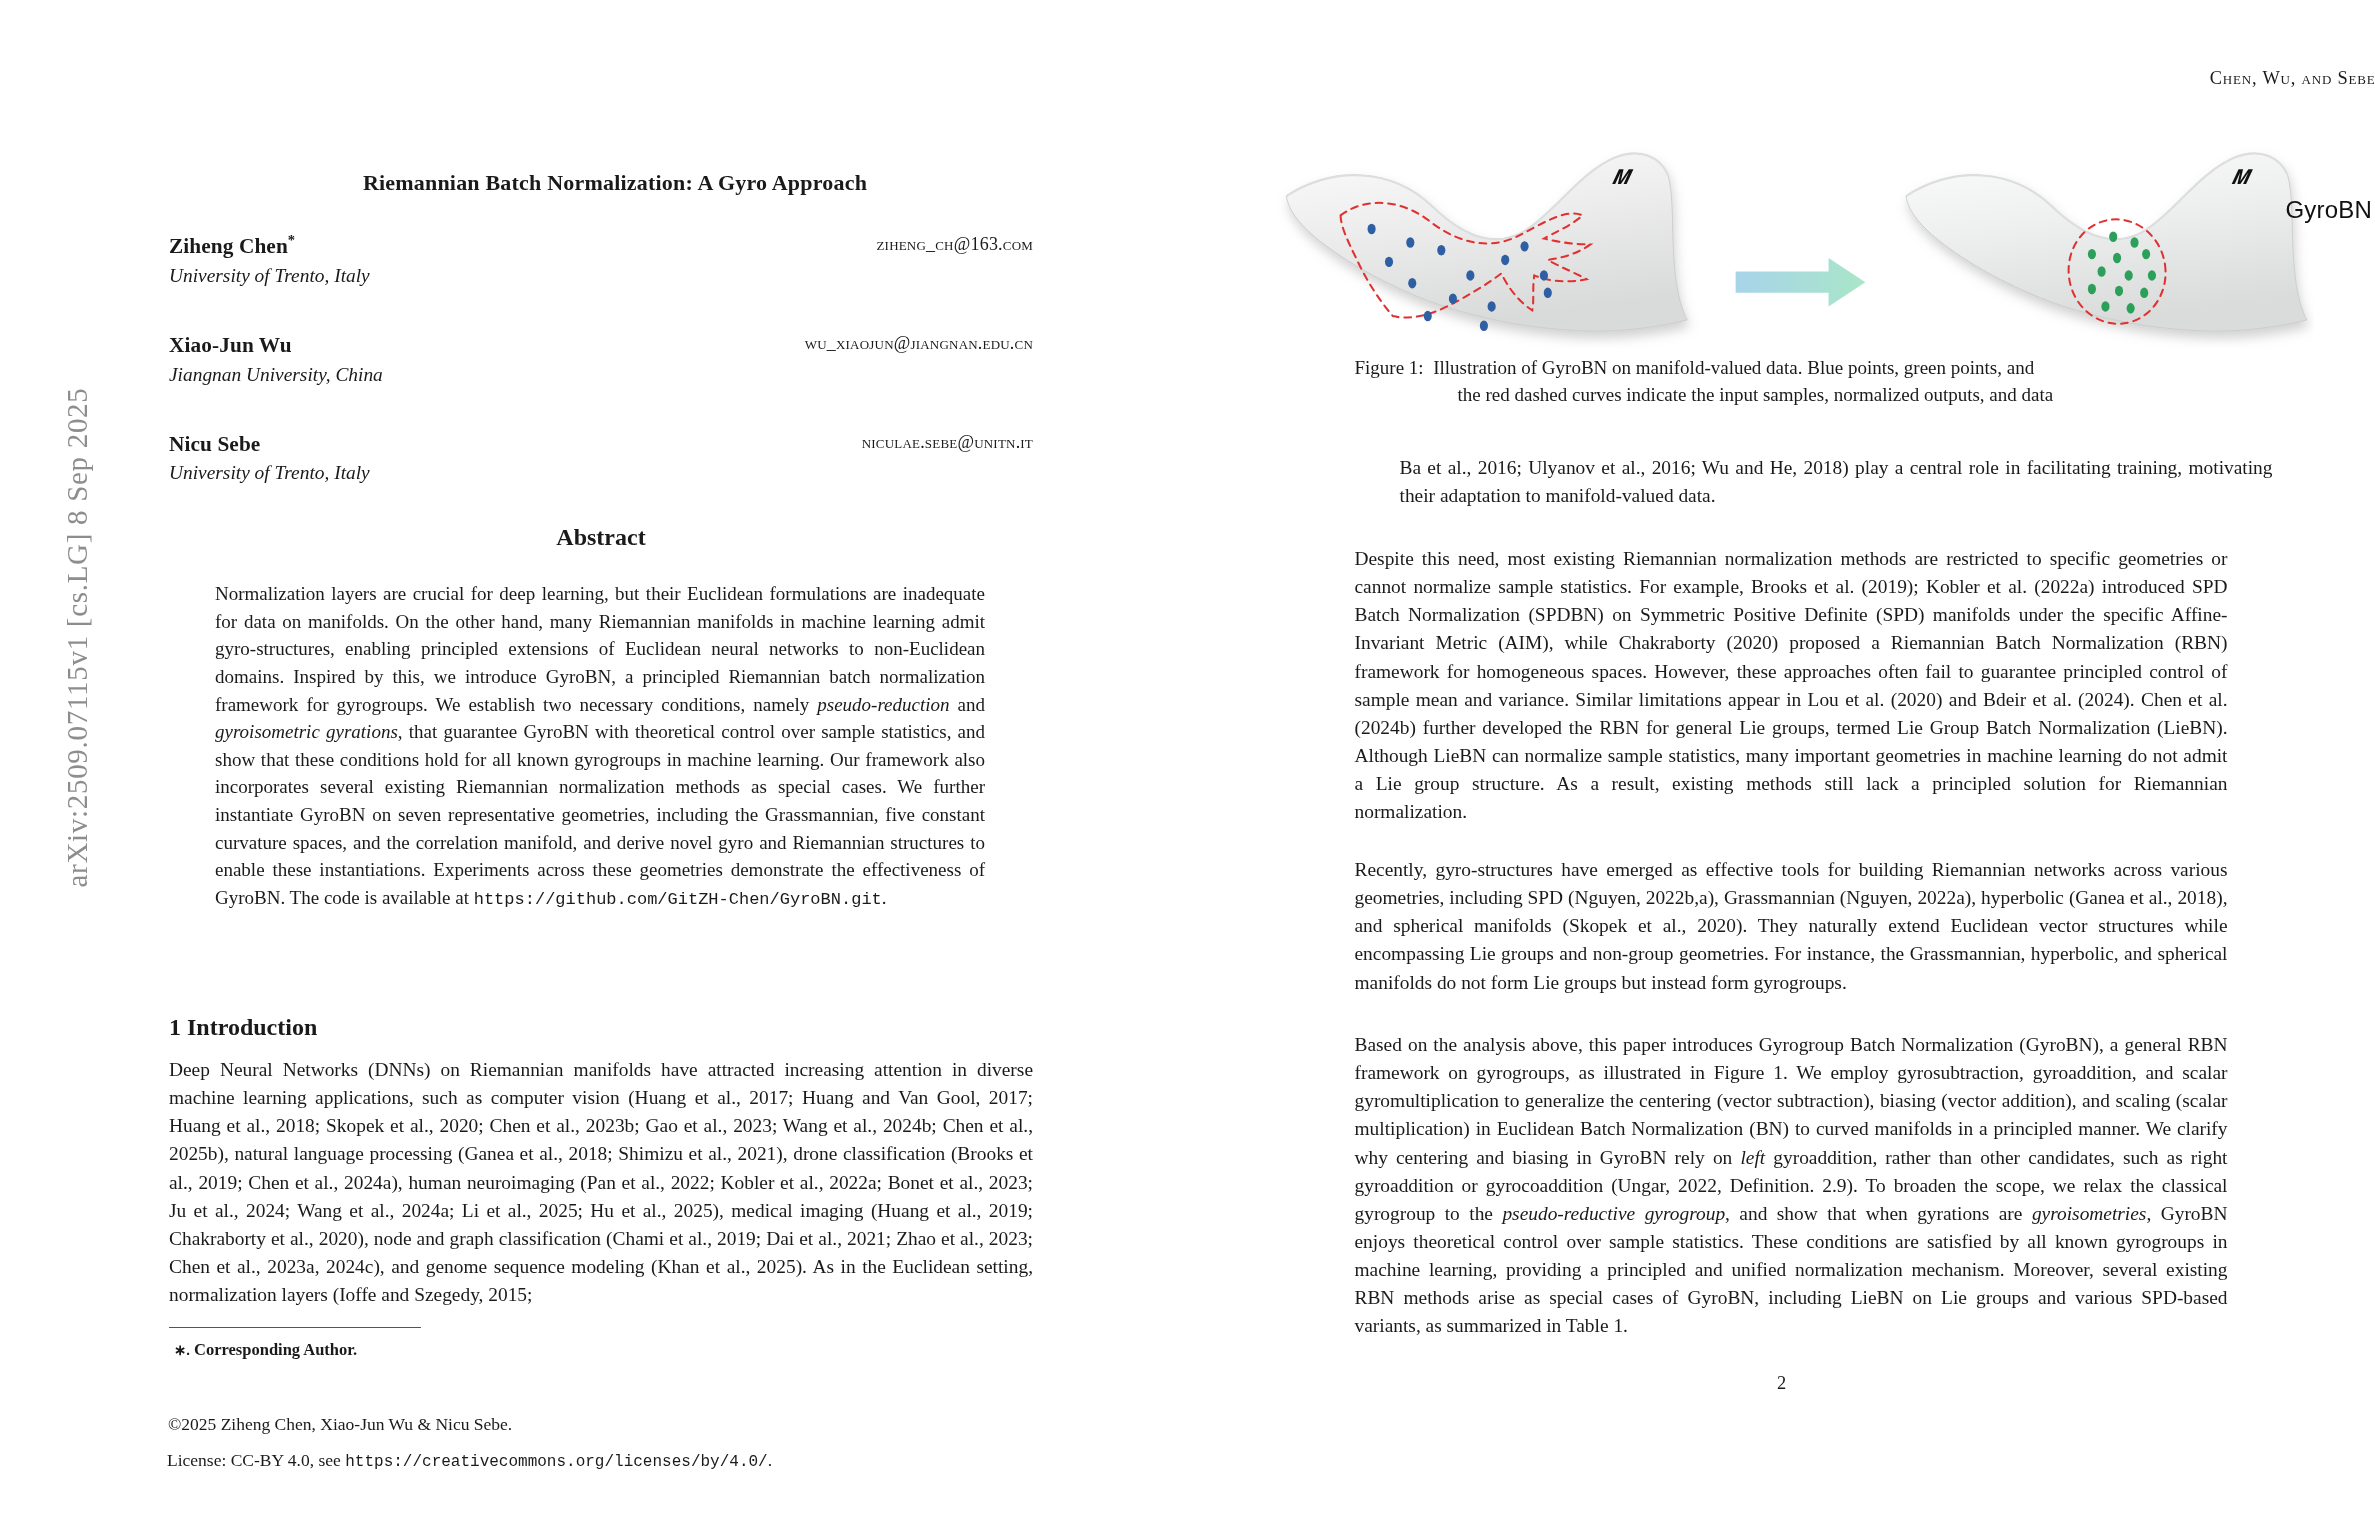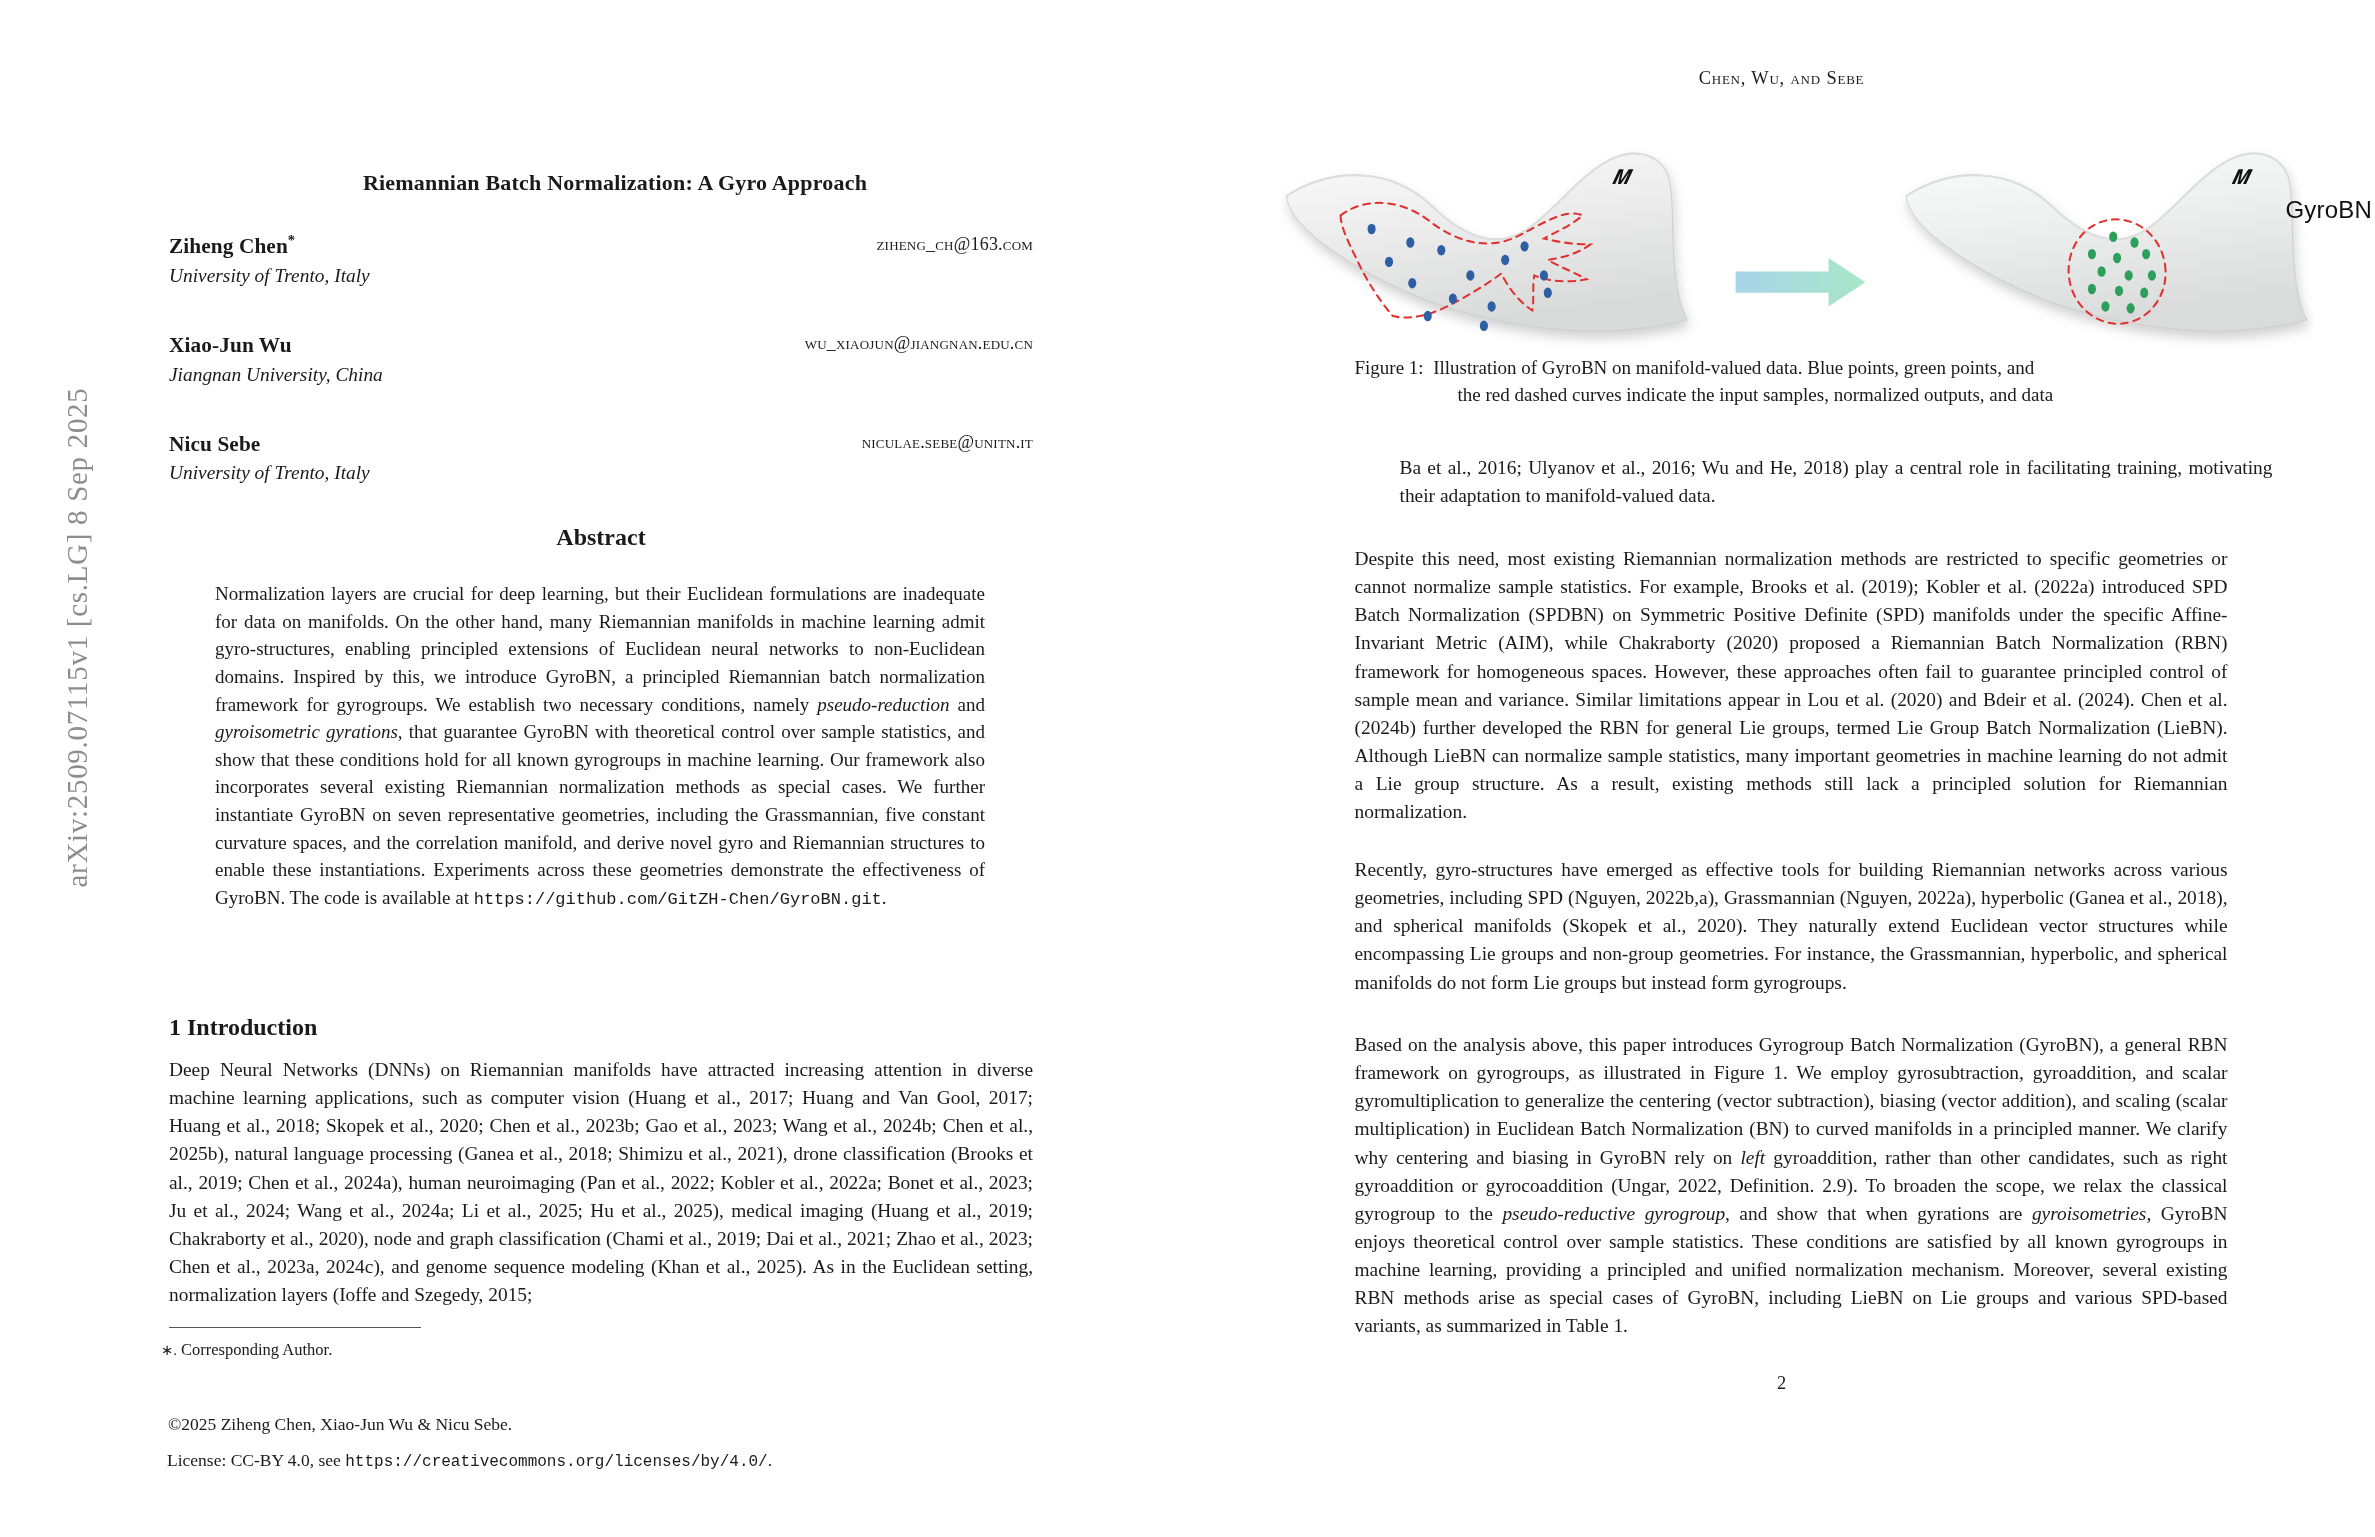--- a/index.html
+++ b/index.html
@@ -83,39 +83,39 @@
   .intro-body {
     position:absolute; left:169px; top:1056px; width:864px;
     font-size:19.4px; line-height:1.45; text-align:justify;
   }
 
   .footnote-rule {
     position:absolute; left:169px; top:1327px;
     width:252px; height:0; border-top:1.6px solid #555;
   }
   .footnote {
-    position:absolute; left:161px; top:1338px;
-    font-size:16.5px; line-height:1.4;
+    position:absolute; left:174px; top:1338px;
+    font-size:16.5px; line-height:1.4;font-weight:bold;
   }
   .footnote .ast { font-size:14.6px; }
 
   .copyright {
     position:absolute; left:168px; top:1414px;
     font-size:17.5px;
   }
   .license {
     position:absolute; left:167px; top:1450px;
     font-size:17.5px;
   }
   .license .mono { font-size:16px; }
 
   
   .running-head {
     position:absolute; left:0; top:68px; width:1188px;
-    text-align:center;
+    text-align:right;
     font-size:18.4px;
     font-variant:small-caps;
     letter-spacing:0.8px;
   }
 
   .figure-area {
     position:absolute; left:68px; top:136px; width:1058px; height:213px;
   }
   .figure-svg { width:100%; height:100%; display:block; }
 

